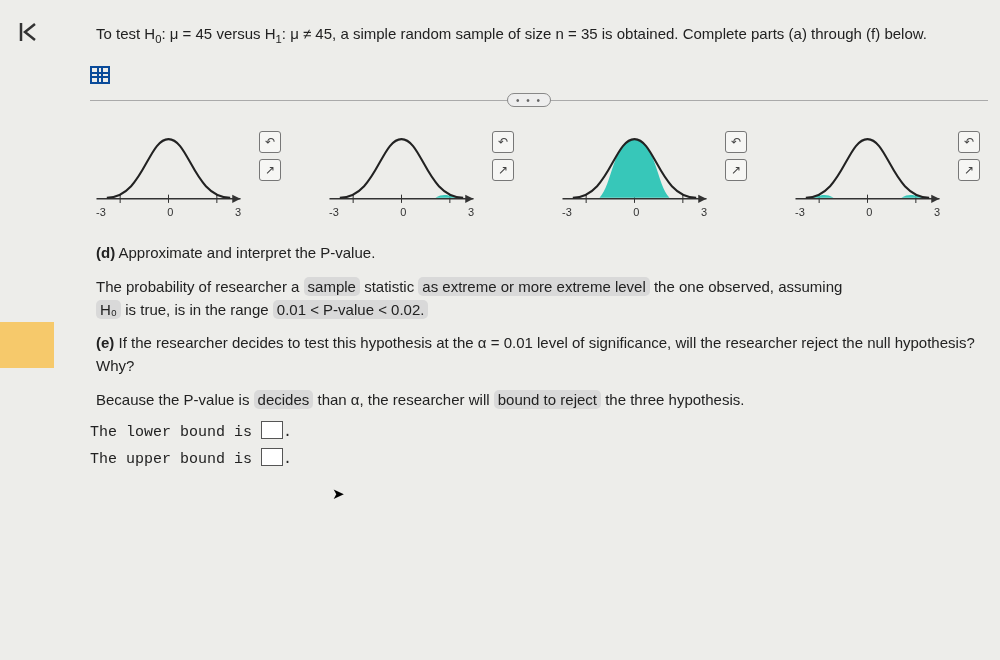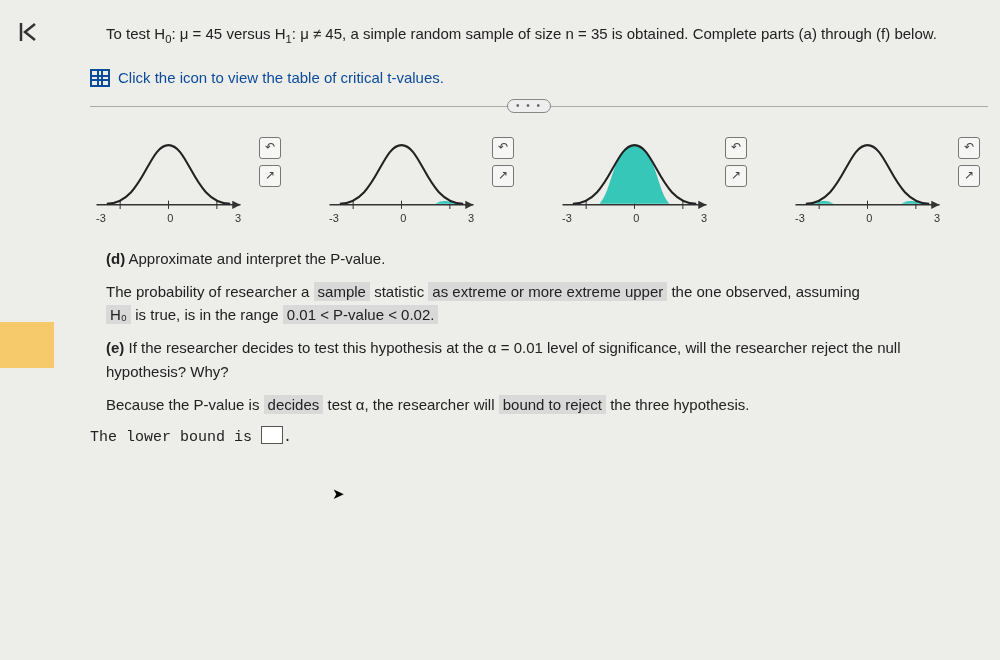--- a/index.html
+++ b/index.html
@@ -97,26 +97,26 @@
     width: 22px; height: 22px;
     border: 1px solid #777;
     border-radius: 3px;
     background: #f6f6f4;
     display: flex; align-items: center; justify-content: center;
     font-size: 12px; color: #444;
     cursor: pointer;
   }
   .chart-ctl.undo { top: 2px; }
   .chart-ctl.open { top: 30px; }
-  .para { margin: 10px 16px; }
+  .para { margin: 10px 6px; }
   .tight { margin: 4px 0; font-family: Liberation Mono, monospace; }
   .filled {
     background: #d9d9d9;
     padding: 1px 4px;
-    border-radius: 0;
+    border-radius: 5px;
   }
   .input-box {
     display: inline-block;
     width: 22px; height: 18px;
     border: 1px solid #555;
     background: #fff;
     vertical-align: -3px;
   }
   .yellow-tab {
     position: absolute;
@@ -143,21 +143,20 @@
     <polyline points="20,5 10,13 20,21" fill="none" stroke="#333" stroke-width="2.5"></polyline>
   </svg>
 </div>
 
 <div class="content">
 
   <div class="para">To test H<sub>0</sub>: μ = 45 versus H<sub>1</sub>: μ ≠ 45, a simple random sample of size n = 35 is obtained. Complete parts (a) through (f) below.</div>
 
   <div class="link-row">
     <span class="table-icon"></span>
-    <span>Click the icon to view the table of critical t-values.</span>
   </div>
 
   <hr>
   <div class="more-pill">• • •</div>
 
   <div class="charts">
 
     <div class="chart-slot">
       <div class="chart-axes">
         <svg viewBox="0 0 140 70">
@@ -242,36 +241,40 @@
       <div class="chart-ctl open">↗</div>
     </div>
 
   </div>
 
   <div class="para"><b>(d)</b> Approximate and interpret the P-value.</div>
   <div class="para">
     <span>The probability of researcher a</span>
     <span class="filled">sample</span>
     <span>statistic</span>
-    <span class="filled">as extreme or more extreme upper</span>
+    <span class="filled">as extreme or more extreme level</span>
     <span>the one observed, assuming</span><br>
     <span class="filled">H₀</span>
     <span>is true, is in the range</span>
     <span class="filled">0.01 &lt; P-value &lt; 0.02.</span>
   </div>
 
   <div class="para"><b>(e)</b> If the researcher decides to test this hypothesis at the α = 0.01 level of significance, will the researcher reject the null hypothesis? Why?</div>
   <div class="para">
     <span>Because the P-value is</span>
     <span class="filled">decides</span>
-    <span>test α, the researcher will</span>
+    <span>than α, the researcher will</span>
     <span class="filled">bound to reject</span>
     <span>the three hypothesis.</span>
   </div>
 
   <div class="tight">
     <span>The lower bound is</span>
     <span class="input-box"></span><span>.</span>
   </div>
+  <div class="tight">
+    <span>The upper bound is</span>
+    <span class="input-box"></span><span>.</span>
+  </div>
 
 </div>
 
 <div class="cursor-arrow">➤</div>
 
 </body></html>

